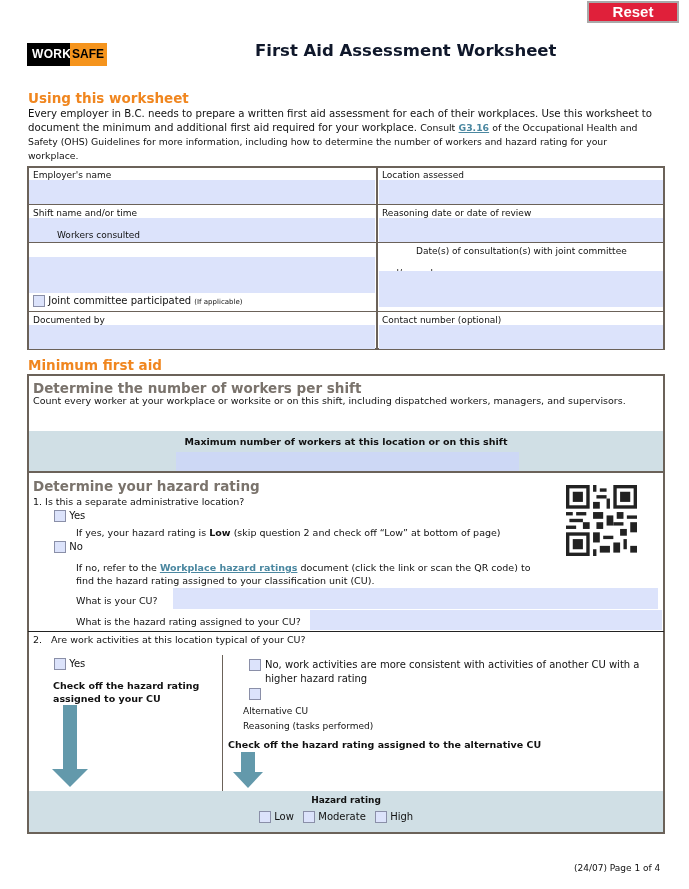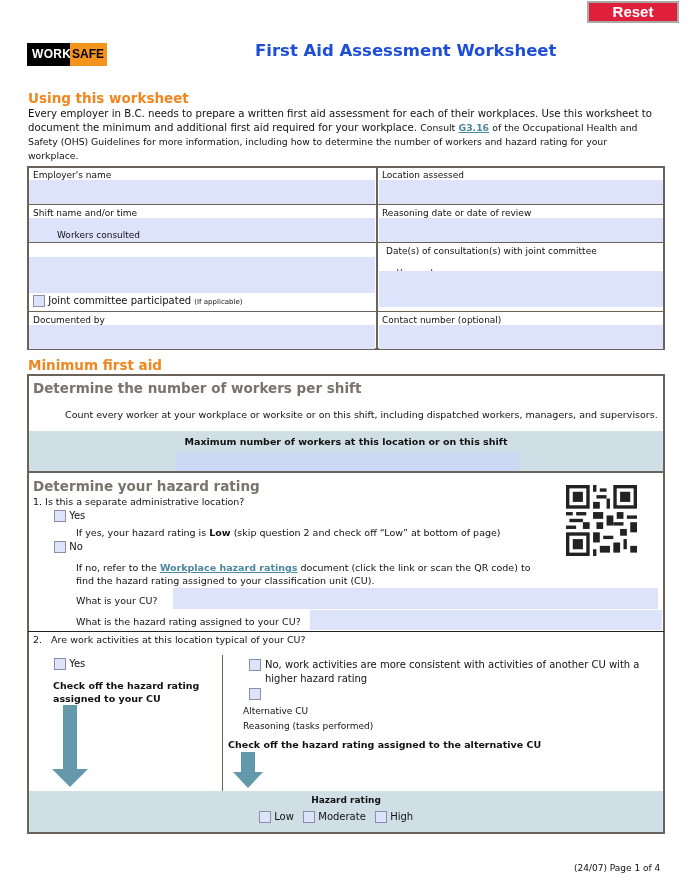--- a/index.html
+++ b/index.html
@@ -3,21 +3,21 @@
 <meta charset="utf-8">
 <style>
   * { box-sizing: border-box; margin: 0; padding: 0; }
   body { width: 689px; height: 889px; background: #fff; font-family: "DejaVu Sans", sans-serif; color: #111; position: relative; overflow: hidden; }
   .abs { position: absolute; }
   .reset-btn { left: 587px; top: 1px; width: 92px; height: 22px; background: #e0203a; border: 2px solid #a9a9a9; color: #fff; font-weight: bold; font-size: 15px; text-align: center; line-height: 18px; cursor: pointer; font-family: "Liberation Sans", sans-serif; }
   .logo { left: 27px; top: 43px; width: 80px; height: 23px; display: flex; font-family: "Liberation Sans", sans-serif; font-weight: 900; font-size: 12px; }
   .logo .work { background: #000; color: #fff; width: 43px; line-height: 23px; padding-left: 5px; letter-spacing: 0.3px; }
   .logo .safe { background: #f5941d; color: #000; width: 37px; line-height: 23px; padding-left: 2px; }
   .logo .safe b { color: #fff; font-weight: 900; margin-left: 3px; }
-  .title { left: 255px; top: 41px; font-size: 16.5px; font-weight: bold; color: #1d4ed8; }
+  .title { left: 255px; top: 41px; font-size: 16.5px; font-weight: bold; color: #0f172a; }
   .h-orange { color: #f0861f; font-weight: bold; font-size: 13.5px; }
   .intro { left: 28px; top: 107px; width: 630px; font-size: 10.2px; line-height: 14px; }
   .intro .small { font-size: 9.3px; }
   .link { color: #4a87a0; font-weight: bold; text-decoration: underline; }
   .box { border: 2px solid #6b6259; }
   .cell-lbl { font-size: 9px; color: #111; position: absolute; }
   .field { background: #dce3fb; position: absolute; }
   .vline { position: absolute; background: #6b6259; width: 2px; }
   .hline { position: absolute; background: #6b6259; height: 1px; }
   .cb { display: inline-block; width: 12px; height: 12px; background: #dce3fb; border: 1px solid #8a8fa8; vertical-align: middle; }
@@ -62,34 +62,34 @@
 <span class="cell-lbl" style="left:382px;top:208px;">Reasoning date or date of review</span>
 <div class="field" style="left:379px;top:218px;width:284px;height:24px;"></div>
 
 <span class="cell-lbl" style="left:33px;top:230px;margin-left:24px;">Workers consulted</span>
 <div class="field" style="left:29px;top:257px;width:346px;height:36px;"></div>
 <div class="abs" style="left:33px;top:295px;font-size:10px;">
   <span class="cb"></span>
   <span>Joint committee participated</span>
   <span style="font-size:7px;">(If applicable)</span>
 </div>
-<span class="cell-lbl" style="left:374px;top:246px;padding-left:12px;">Date(s) of consultation(s) with joint committee</span>
+<span class="cell-lbl" style="left:404px;top:246px;padding-left:12px;">Date(s) of consultation(s) with joint committee</span>
 <span class="cell-lbl" style="left:382px;top:268px;">and/or workers</span>
 <div class="field" style="left:379px;top:271px;width:284px;height:36px;"></div>
 
 <span class="cell-lbl" style="left:33px;top:315px;">Documented by</span>
 <div class="field" style="left:29px;top:325px;width:346px;height:24px;"></div>
 <span class="cell-lbl" style="left:382px;top:315px;">Contact number (optional)</span>
 <div class="field" style="left:379px;top:325px;width:284px;height:24px;"></div>
 
 <div class="abs h-orange" style="left:28px;top:357px;">Minimum first aid</div>
 <div class="abs box" style="left:27px;top:374px;width:638px;height:460px;"></div>
 
 <div class="abs sec-title" style="left:33px;top:380px;">Determine the number of workers per shift</div>
-<div class="abs txt9" style="left:33px;top:409px;width:620px;line-height:12px;margin-left:32px;">Count every worker at your workplace or worksite or on this shift, including dispatched workers, managers, and supervisors.</div>
+<div class="abs txt9" style="left:33px;top:395px;width:620px;line-height:12px;">Count every worker at your workplace or worksite or on this shift, including dispatched workers, managers, and supervisors.</div>
 <div class="band" style="left:29px;top:431px;width:634px;height:40px;"></div>
 <div class="abs" style="left:29px;top:436px;width:634px;text-align:center;font-size:9.5px;font-weight:bold;">Maximum number of workers at this location or on this shift</div>
 <div class="field" style="left:176px;top:452px;width:343px;height:19px;background:#cdd8f5;"></div>
 <div class="hline" style="left:28px;top:471px;width:636px;height:2px;"></div>
 
 <div class="abs sec-title" style="left:33px;top:478px;">Determine your hazard rating</div>
 <div class="abs txt9" style="left:33px;top:496px;">1. Is this a separate administrative location?</div>
 
 <svg class="abs" style="left:566px;top:485px;" width="71" height="71" viewBox="0 0 21 21">
   <rect width="21" height="21" fill="#fff"></rect>

